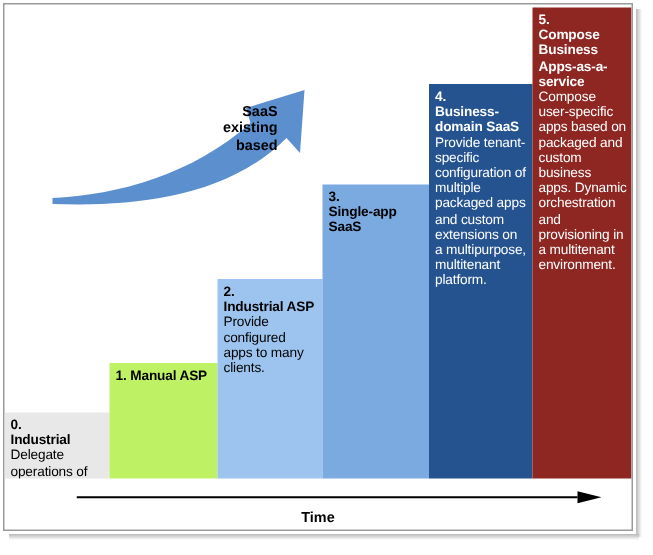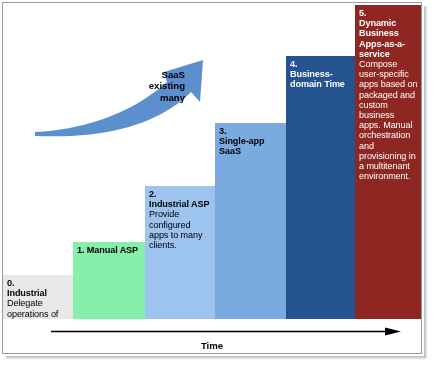--- a/index.html
+++ b/index.html
@@ -130,21 +130,21 @@
   <div class="plot">
 
     <div class="bar light" style="left:0px; width:70px; height:44px; background:#e8e8e8;">
       <div class="bar-text">
         <span class="bar-title">0.</span>
         <span class="bar-title">Industrial</span>
         <span class="bar-desc">Delegate operations of existing app.</span>
       </div>
     </div>
 
-    <div class="bar light" style="left:70px; width:72px; height:77px; background:#86efac;">
+    <div class="bar light" style="left:70px; width:72px; height:77px; background:#bef264;">
       <div class="bar-text">
         <span class="bar-title"><span>1.</span> <span>Manual ASP</span></span>
       </div>
     </div>
 
     <div class="bar light" style="left:142px; width:70px; height:133px; background:#9cc4ee;">
       <div class="bar-text">
         <span class="bar-title">2.</span>
         <span class="bar-title">Industrial ASP</span>
         <span class="bar-desc">Provide configured apps to many clients.</span>
@@ -154,40 +154,41 @@
     <div class="bar light" style="left:212px; width:71px; height:196px; background:#7aaae0;">
       <div class="bar-text">
         <span class="bar-title">3.</span>
         <span class="bar-title">Single-app SaaS</span>
       </div>
     </div>
 
     <div class="bar dark" style="left:283px; width:69px; height:263px; background:#255390;">
       <div class="bar-text">
         <span class="bar-title">4.</span>
-        <span class="bar-title">Business-domain Time</span>
+        <span class="bar-title">Business-domain SaaS</span>
+        <span class="bar-desc">Provide tenant-specific configuration of multiple packaged apps and custom extensions on a multipurpose, multitenant platform.</span>
       </div>
     </div>
 
     <div class="bar dark" style="left:352px; width:66px; height:314px; background:#8e2622;">
       <div class="bar-text">
         <span class="bar-title">5.</span>
-        <span class="bar-title">Dynamic Business Apps-as-a-service</span>
-        <span class="bar-desc">Compose user-specific apps based on packaged and custom business apps. Manual orchestration and provisioning in a multitenant environment.</span>
+        <span class="bar-title">Compose Business Apps-as-a-service</span>
+        <span class="bar-desc">Compose user-specific apps based on packaged and custom business apps. Dynamic orchestration and provisioning in a multitenant environment.</span>
       </div>
     </div>
 
     <svg class="arrow-svg" viewBox="0 0 200 80">
       <path d="M2,74 C46,72 96,58 134,24 L131,14 L170,2 L167,44 L158,34 C118,74 56,80 2,78 Z" fill="#5b8fce"></path>
     </svg>
 
     <div class="arrow-label">
       <span>SaaS</span><br>
       <span>existing</span><br>
-      <span>many</span>
+      <span>based</span>
     </div>
 
     <svg class="time-axis" viewBox="0 0 350 9">
       <line x1="0" y1="4.5" x2="334" y2="4.5" stroke="#000000" stroke-width="1.4"></line>
       <polygon points="334,0.5 350,4.5 334,8.5" fill="#000000"></polygon>
     </svg>
 
     <div class="time-label">Time</div>
 
   </div>

